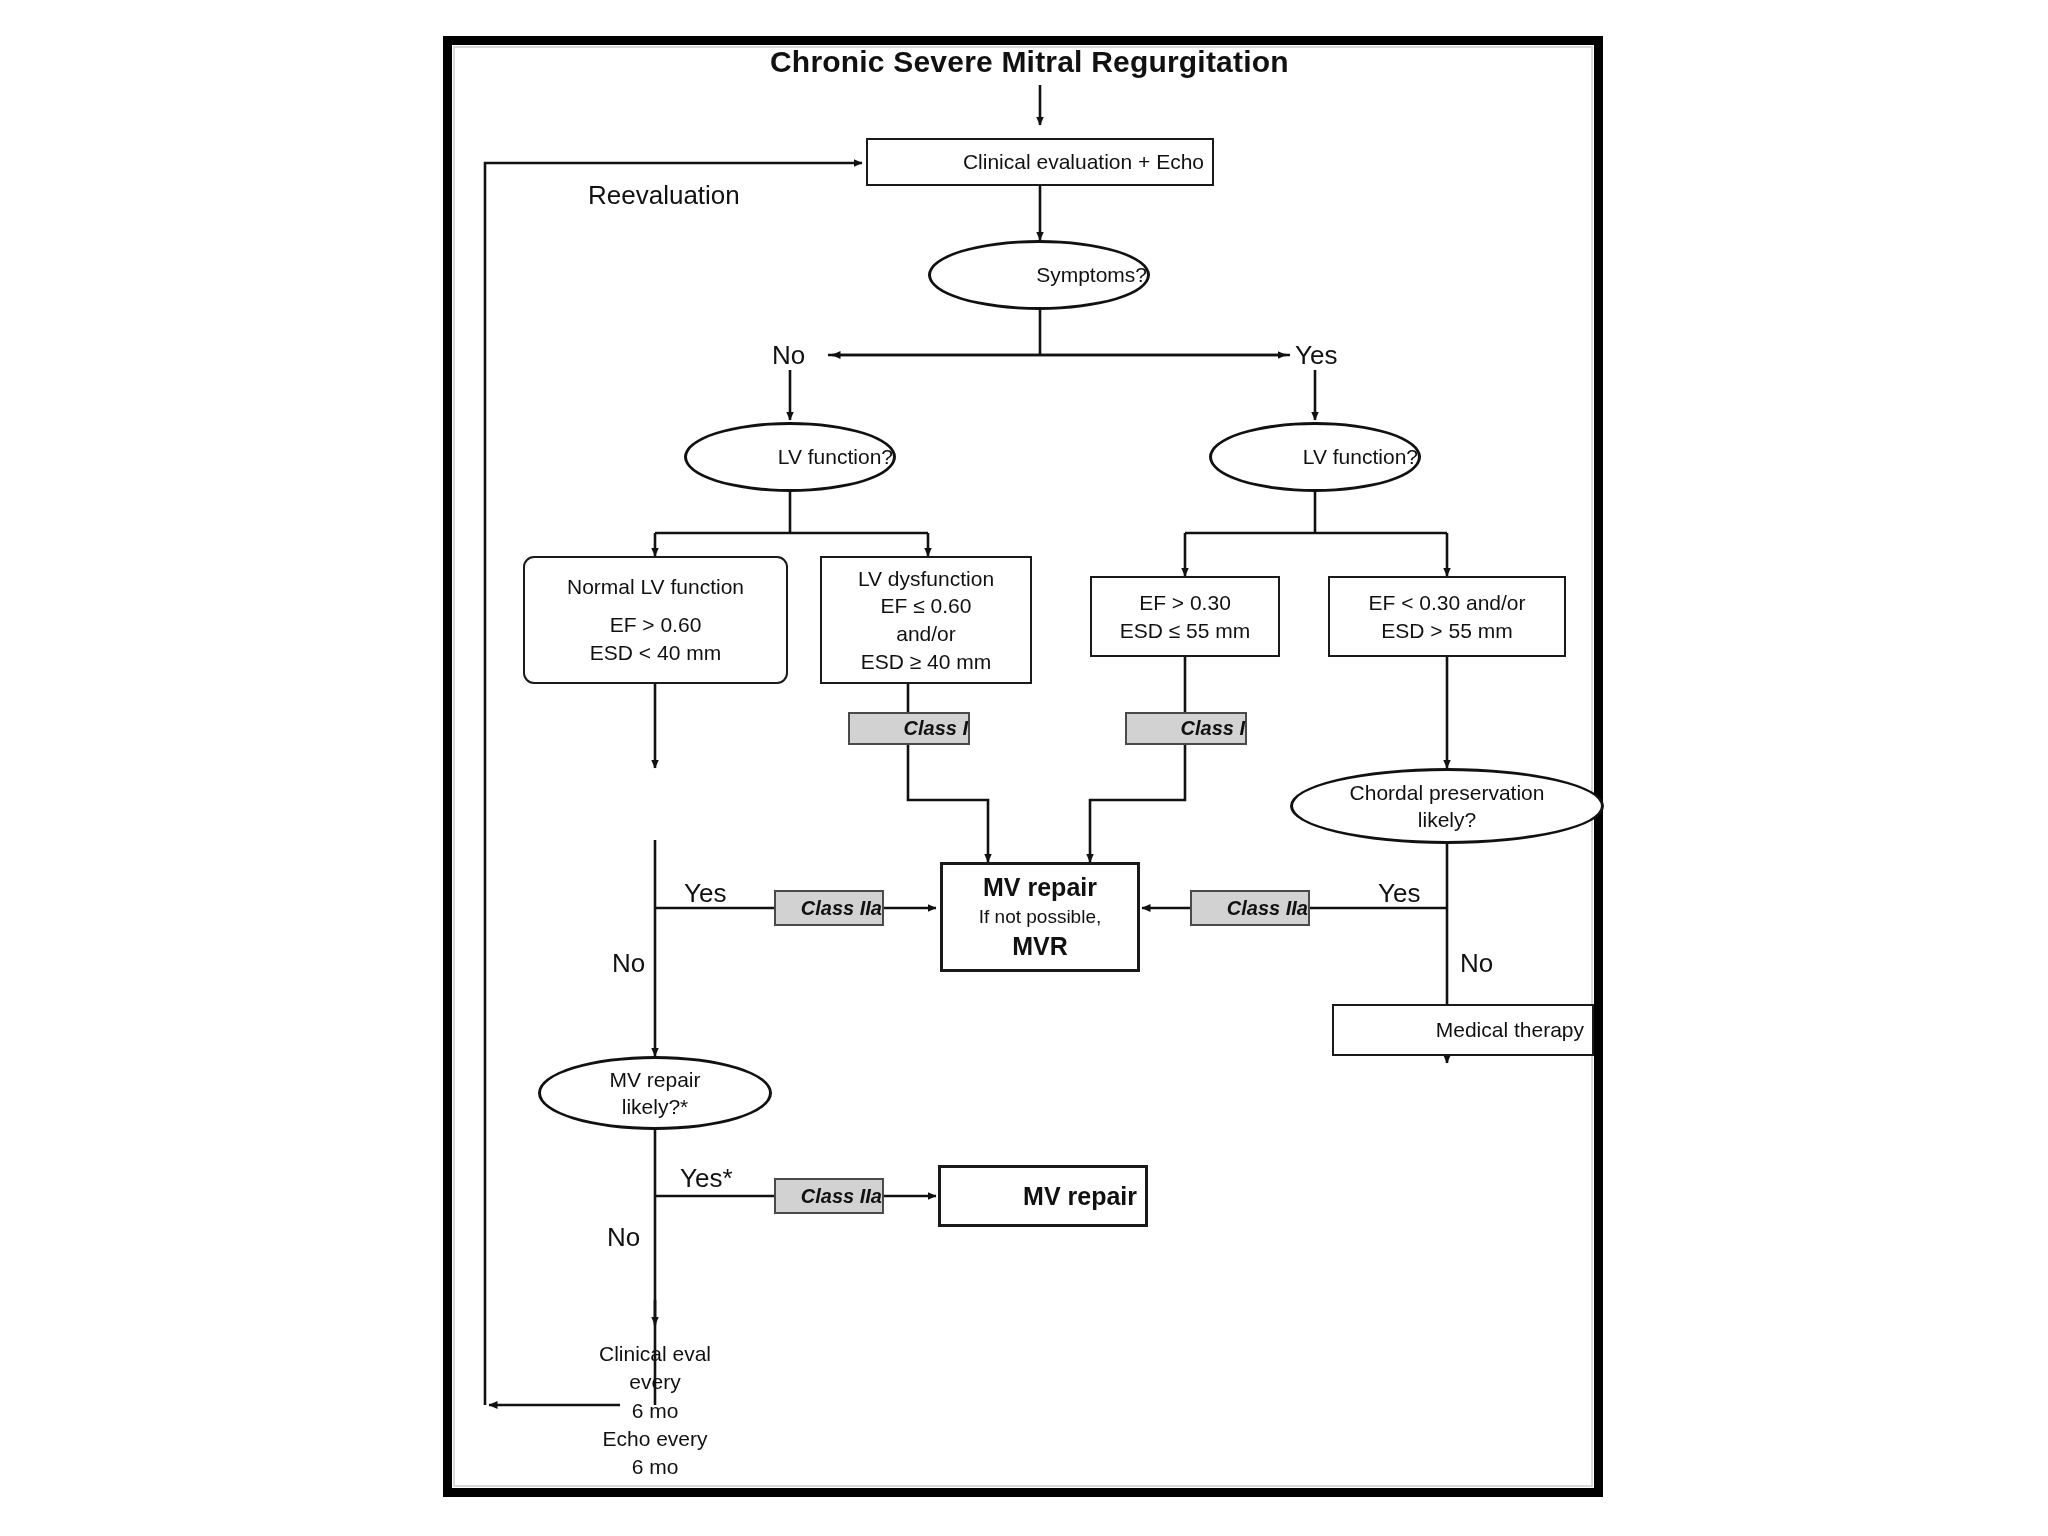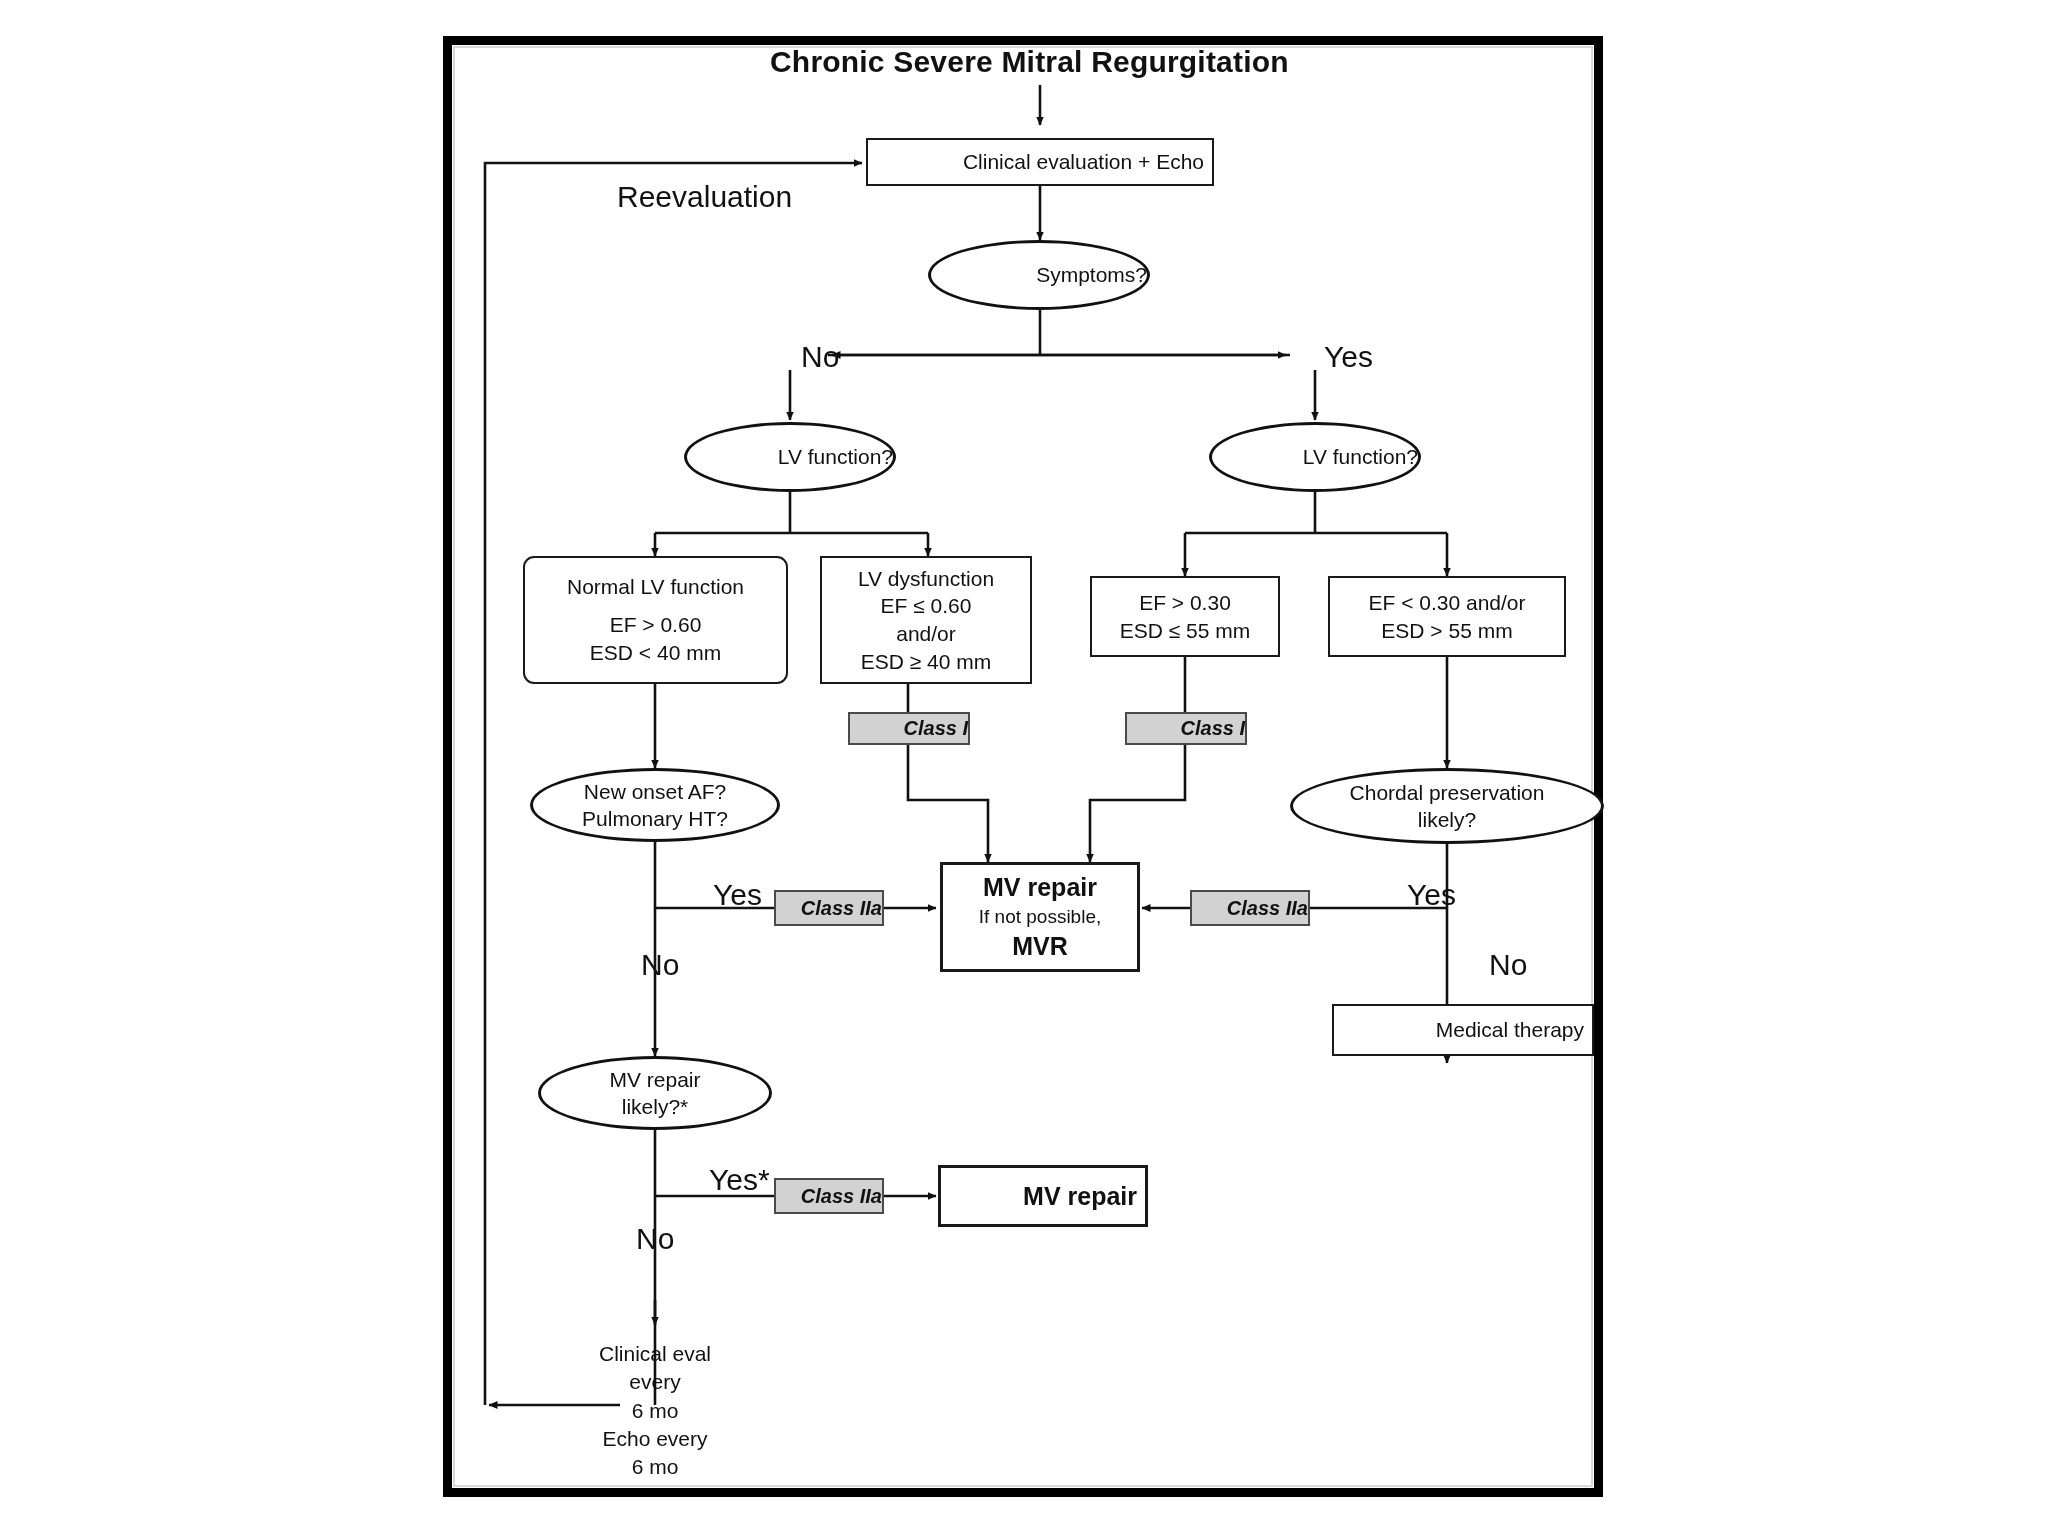--- a/index.html
+++ b/index.html
@@ -76,24 +76,23 @@
   .classbox {
     border: 2.5px solid #4a4a4a;
     background: #d2d2d2;
     font-style: italic;
     font-size: 20px;
     font-weight: 600;
     color: #111111;
   }
   .label {
     position: absolute;
-    font-size: 30px;
+    font-size: 26px;
     color: #111111;
     white-space: nowrap;
-    margin-left: 29px;
   }
   .title {
     position: absolute;
     font-size: 30px;
     font-weight: bold;
     color: #111111;
     white-space: nowrap;
     letter-spacing: 0.2px;
   }
   .plaintext {
@@ -240,24 +239,20 @@
   </div>
 
   <div class="node classbox" style="left:848px; top:712px; width:122px; height:33px;">
     <span>Class I</span>
   </div>
 
   <div class="node classbox" style="left:1125px; top:712px; width:122px; height:33px;">
     <span>Class I</span>
   </div>
 
-  <div class="node ellipse" style="left:530px; top:768px; width:250px; height:74px; flex-direction:column; justify-content:center;">
-    <div>New onset AF?</div>
-    <div>Pulmonary HT?</div>
-  </div>
 
   <div class="node ellipse" style="left:1290px; top:768px; width:314px; height:76px; flex-direction:column; justify-content:center;">
     <div>Chordal preservation</div>
     <div>likely?</div>
   </div>
 
   <div class="label" style="left:684px; top:878px;">Yes</div>
   <div class="label" style="left:612px; top:948px;">No</div>
 
   <div class="label" style="left:1378px; top:878px;">Yes</div>

